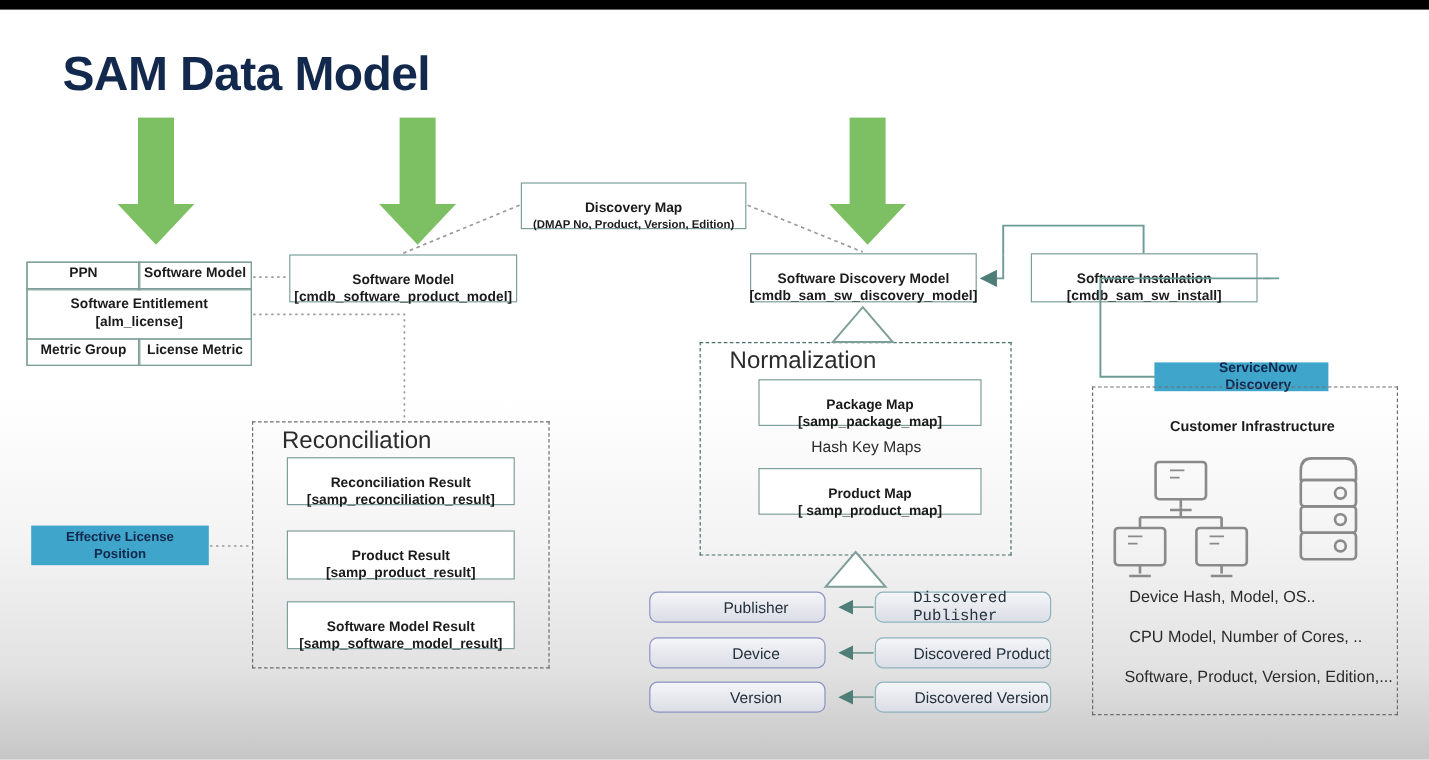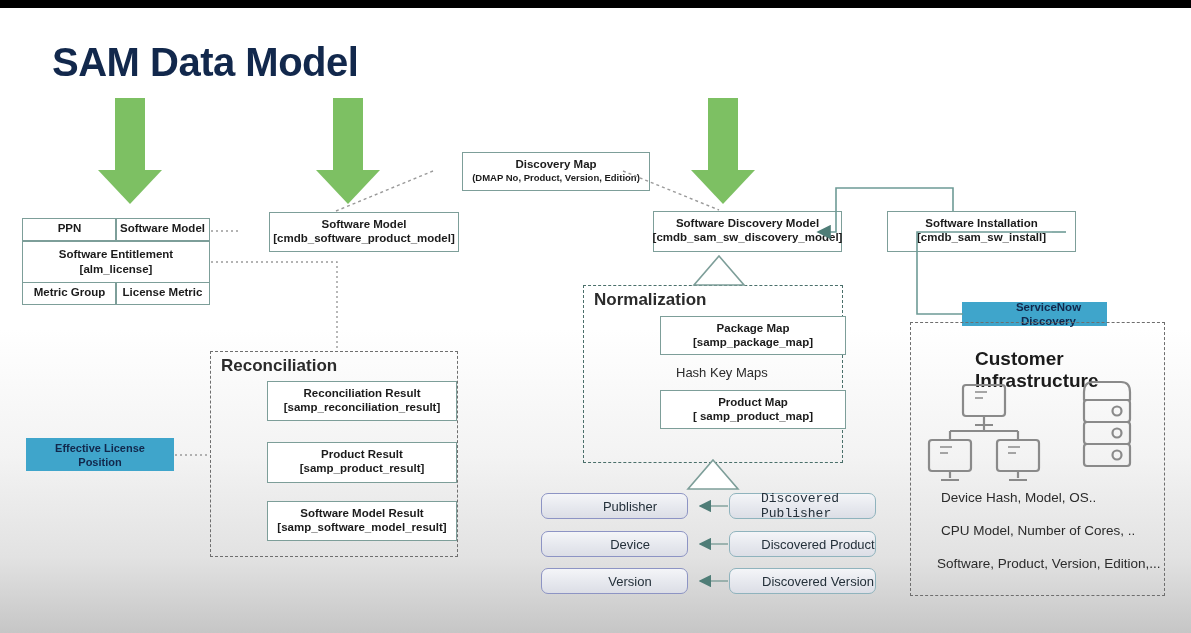--- a/index.html
+++ b/index.html
@@ -31,23 +31,23 @@
   .garrow .head{
     position:absolute;left:50%;transform:translateX(-50%);
     width:0;height:0;border-left:32px solid transparent;border-right:32px solid transparent;
     border-top:34px solid #7dc063;
   }
 
   
   .node{
     position:absolute;box-sizing:border-box;
     border:1.4px solid #7d9e99;background:#ffffff;
-    display:flex;flex-direction:column;align-items:center;justify-content:flex-start;
+    display:flex;flex-direction:column;align-items:center;justify-content:space-between;
     text-align:center;color:#1b1b1b;font-size:11.5px;font-weight:bold;
-    line-height:14px;padding:4px 4px;margin-left:28px;
+    line-height:14px;padding:14px 4px;
   }
   .node .sub{font-weight:bold;}
   .node .small{font-size:9.5px;font-weight:bold;}
 
   
   .ent{
     position:absolute;box-sizing:border-box;
     border:1.4px solid #7d9e99;background:#fff;
   }
   .ent .row{display:flex;box-sizing:border-box;}
@@ -63,22 +63,22 @@
     line-height:15px;
   }
 
   
   .group{
     position:absolute;box-sizing:border-box;
     border:1.6px dashed #6e6e6e;background:transparent;
   }
   .group.teal{border-color:#4a6f6a;}
   .group .glabel{
-    position:absolute;left:10px;top:4px;
-    font-size:17px;color:#2b2b2b;font-weight:bold;
+    position:absolute;left:24px;top:4px;
+    font-size:20px;color:#2b2b2b;font-weight:normal;
   }
 
   
   .badge{
     position:absolute;box-sizing:border-box;background:#3fa5cb;
     color:#12284c;font-size:11px;font-weight:bold;text-align:center;
     display:flex;align-items:center;justify-content:center;line-height:14px;
   }
 
   
@@ -87,21 +87,21 @@
     display:flex;align-items:center;justify-content:center;
     font-size:13px;color:#24303a;
     background:linear-gradient(to bottom,#f4f5f8 0%,#e6e8ee 55%,#dcdee6 100%);
     padding-left:31px;
   }
   .rbox.left{border:1.4px solid #8d94c4;}
   .rbox.right{border:1.4px solid #8fb3bd;}
 
   
   .txt{position:absolute;font-size:13.5px;color:#2b2b2b;white-space:nowrap;}
-  .ci-title{position:absolute;font-size:19px;font-weight:bold;color:#1b1b1b;}
+  .ci-title{position:absolute;font-size:12px;font-weight:bold;color:#1b1b1b;}
 
   
   svg.ov{position:absolute;left:0;top:0;width:1191px;height:633px;pointer-events:none;}
 </style>
 </head>
 <body>
 
 <div id="stage">
 
   <div class="topbar"></div>

